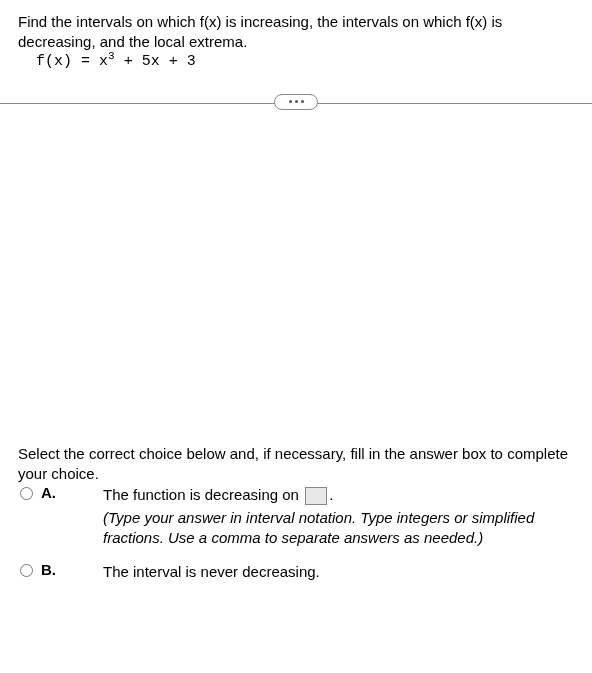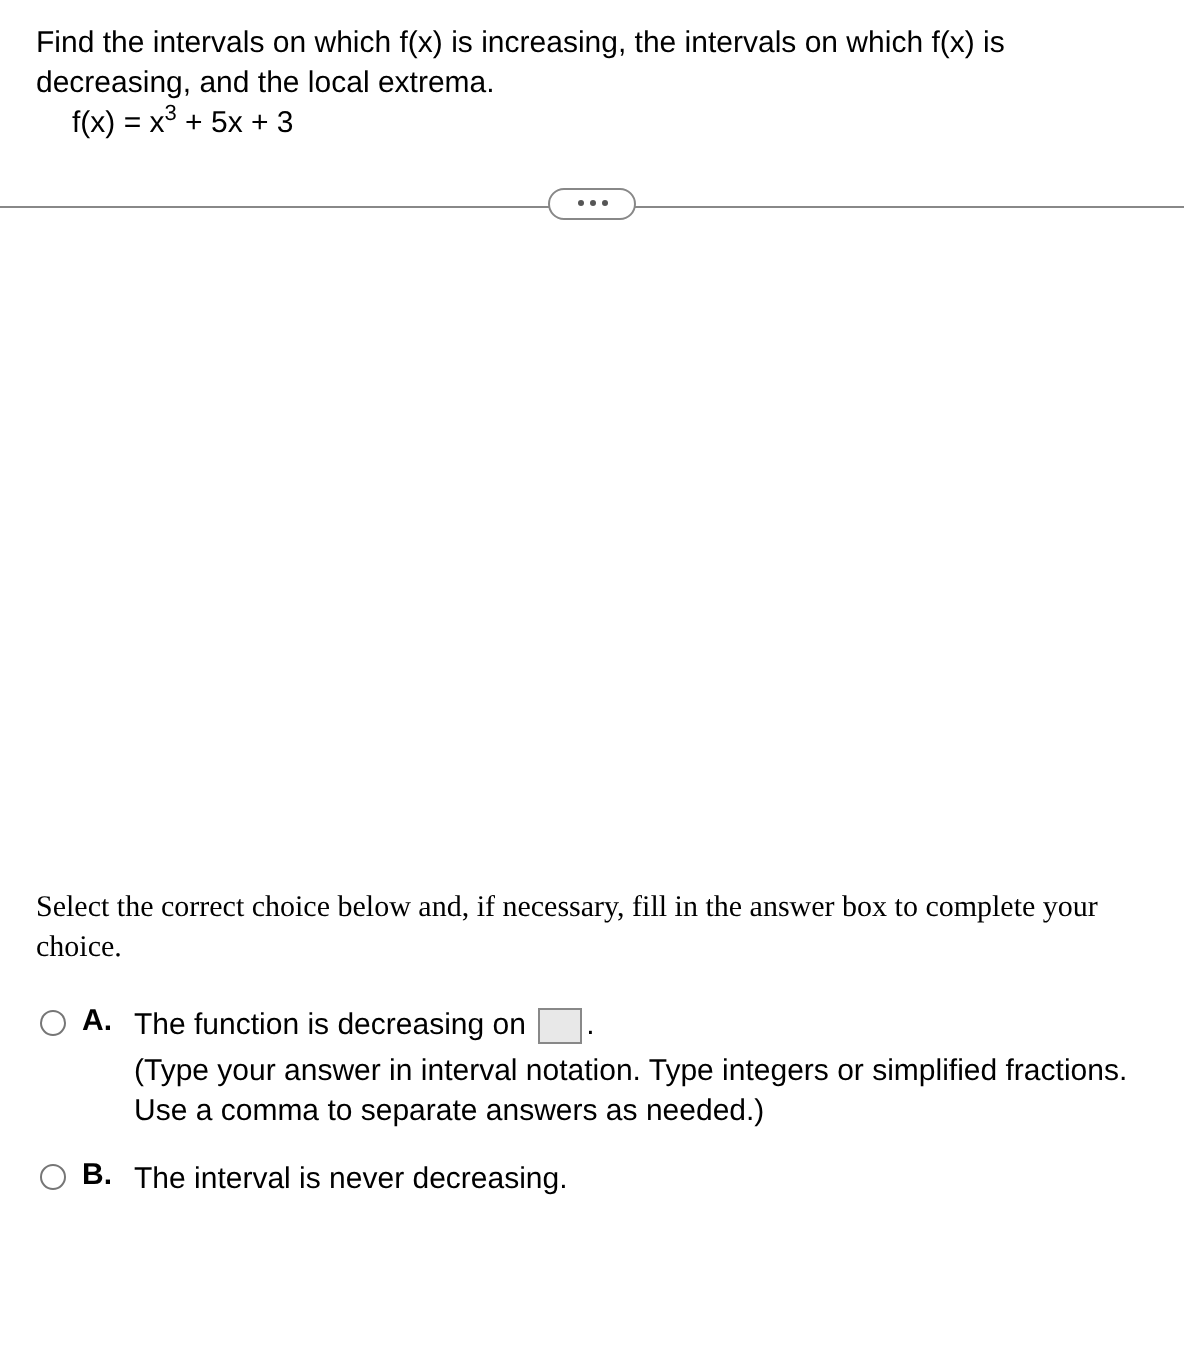--- a/index.html
+++ b/index.html
@@ -18,20 +18,21 @@
     padding: 12px 18px 0 18px;
   }
   .question-text {
     line-height: 1.35;
     margin-bottom: 0;
   }
   .formula {
     padding-left: 18px;
     margin-bottom: 24px;
     font-size: 15px;
+    font-family: Liberation Mono, monospace;
   }
   .formula sup {
     font-size: 11px;
     vertical-align: super;
     line-height: 0;
   }
   .divider-row {
     position: relative;
     height: 18px;
     margin: 0;
@@ -64,22 +65,20 @@
     height: 3px;
     background: #555;
     border-radius: 50%;
     margin: 0 1.5px;
   }
   .spacer-big {
     height: 320px;
   }
   .prompt-text {
     line-height: 1.35;
-    margin-bottom: 18px;
-    font-family: Liberation Serif, serif;
   }
   .choice {
     display: flex;
     align-items: flex-start;
     margin-bottom: 12px;
   }
   .radio {
     flex: 0 0 auto;
     width: 13px;
     height: 13px;
@@ -88,39 +87,41 @@
   }
   .choice-label {
     flex: 0 0 auto;
     font-weight: bold;
     margin-right: 8px;
     min-width: 18px;
   }
   .choice-body {
     flex: 1 1 auto;
     line-height: 1.4;
+    margin-left: 36px;
   }
   .answer-line {
     display: inline;
   }
   .answer-box {
     display: inline-block;
     width: 22px;
     height: 18px;
     border: 1px solid #888;
     background: #e8e8e8;
     vertical-align: middle;
     margin: 0 2px;
     font-size: 13px;
     text-align: center;
     line-height: 16px;
   }
   .hint {
     margin-top: 3px;
     line-height: 1.35;
+    font-style: italic;
   }
 </style>
 </head>
 <body>
 
 <div class="content">
   <div class="question-text">Find the intervals on which f(x) is increasing, the intervals on which f(x) is decreasing, and the local extrema.</div>
   <div class="formula">
     <span>f(x) = x</span><sup>3</sup><span> + 5x + 3</span>
   </div>

